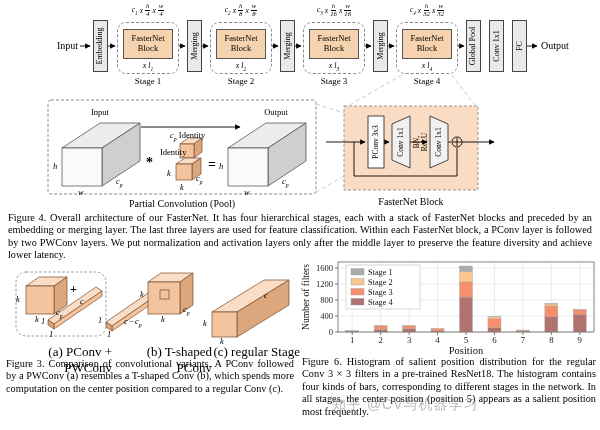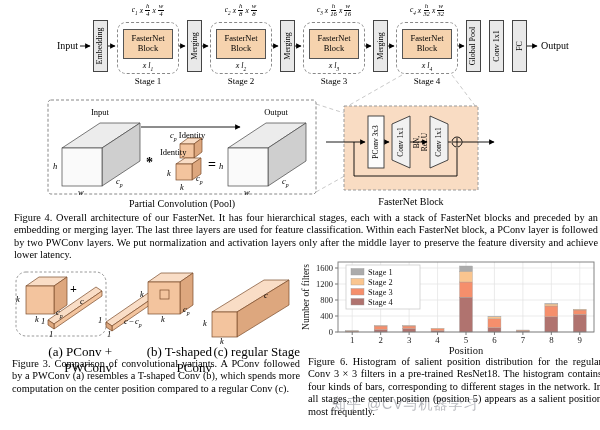--- a/index.html
+++ b/index.html
@@ -24,21 +24,21 @@
   sub{font-size:0.68em;}
   .io{position:absolute;top:40px;font-size:10px;}
   
   .lbl{position:absolute;font-size:8.5px;line-height:1;white-space:nowrap;}
   .it{font-style:italic;}
   .sym{position:absolute;font-size:14px;line-height:1;font-weight:bold;}
   .vtext{position:absolute;width:44px;height:10px;line-height:10px;text-align:center;
          transform:rotate(-90deg);font-size:7.5px;white-space:nowrap;}
   .diagcap{position:absolute;text-align:center;font-size:10px;}
   
-  .cap{position:absolute;font-size:10.3px;line-height:1.21;text-align:justify;margin-left:6px;}
+  .cap{position:absolute;font-size:10.3px;line-height:1.21;text-align:justify;}
   .subcap{position:absolute;top:344px;text-align:right;font-size:13px;}
   .watermark{position:absolute;left:332px;top:396px;width:262px;font-size:14px;letter-spacing:1px;
              font-family:"Liberation Sans","DejaVu Sans",sans-serif;color:rgba(125,130,138,0.55);
              filter:blur(0.3px);white-space:nowrap;}
 </style>
 </head>
 <body>
 
 <div class="page">
 

